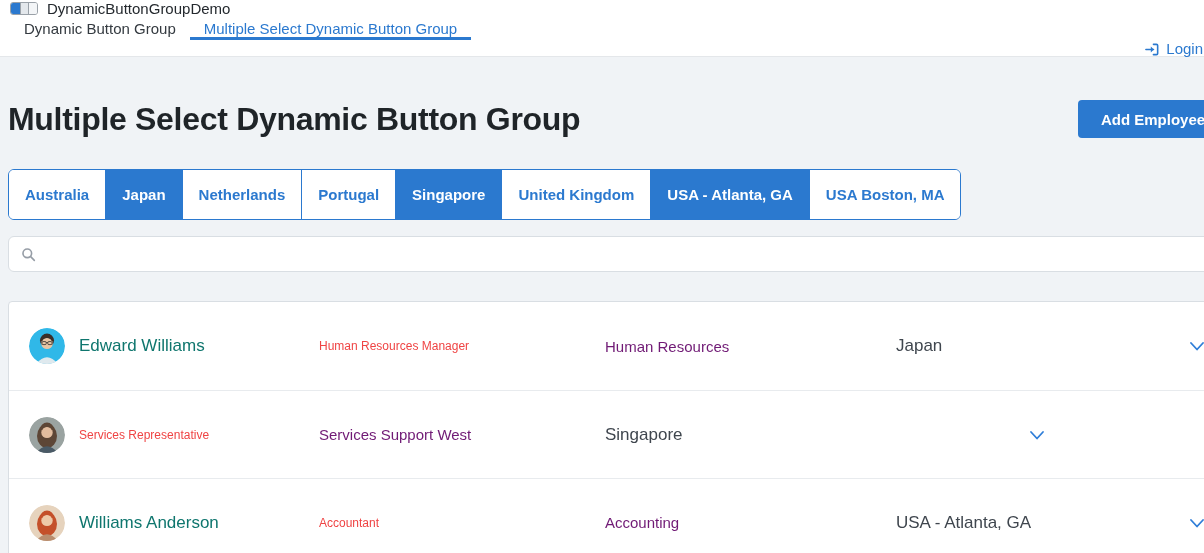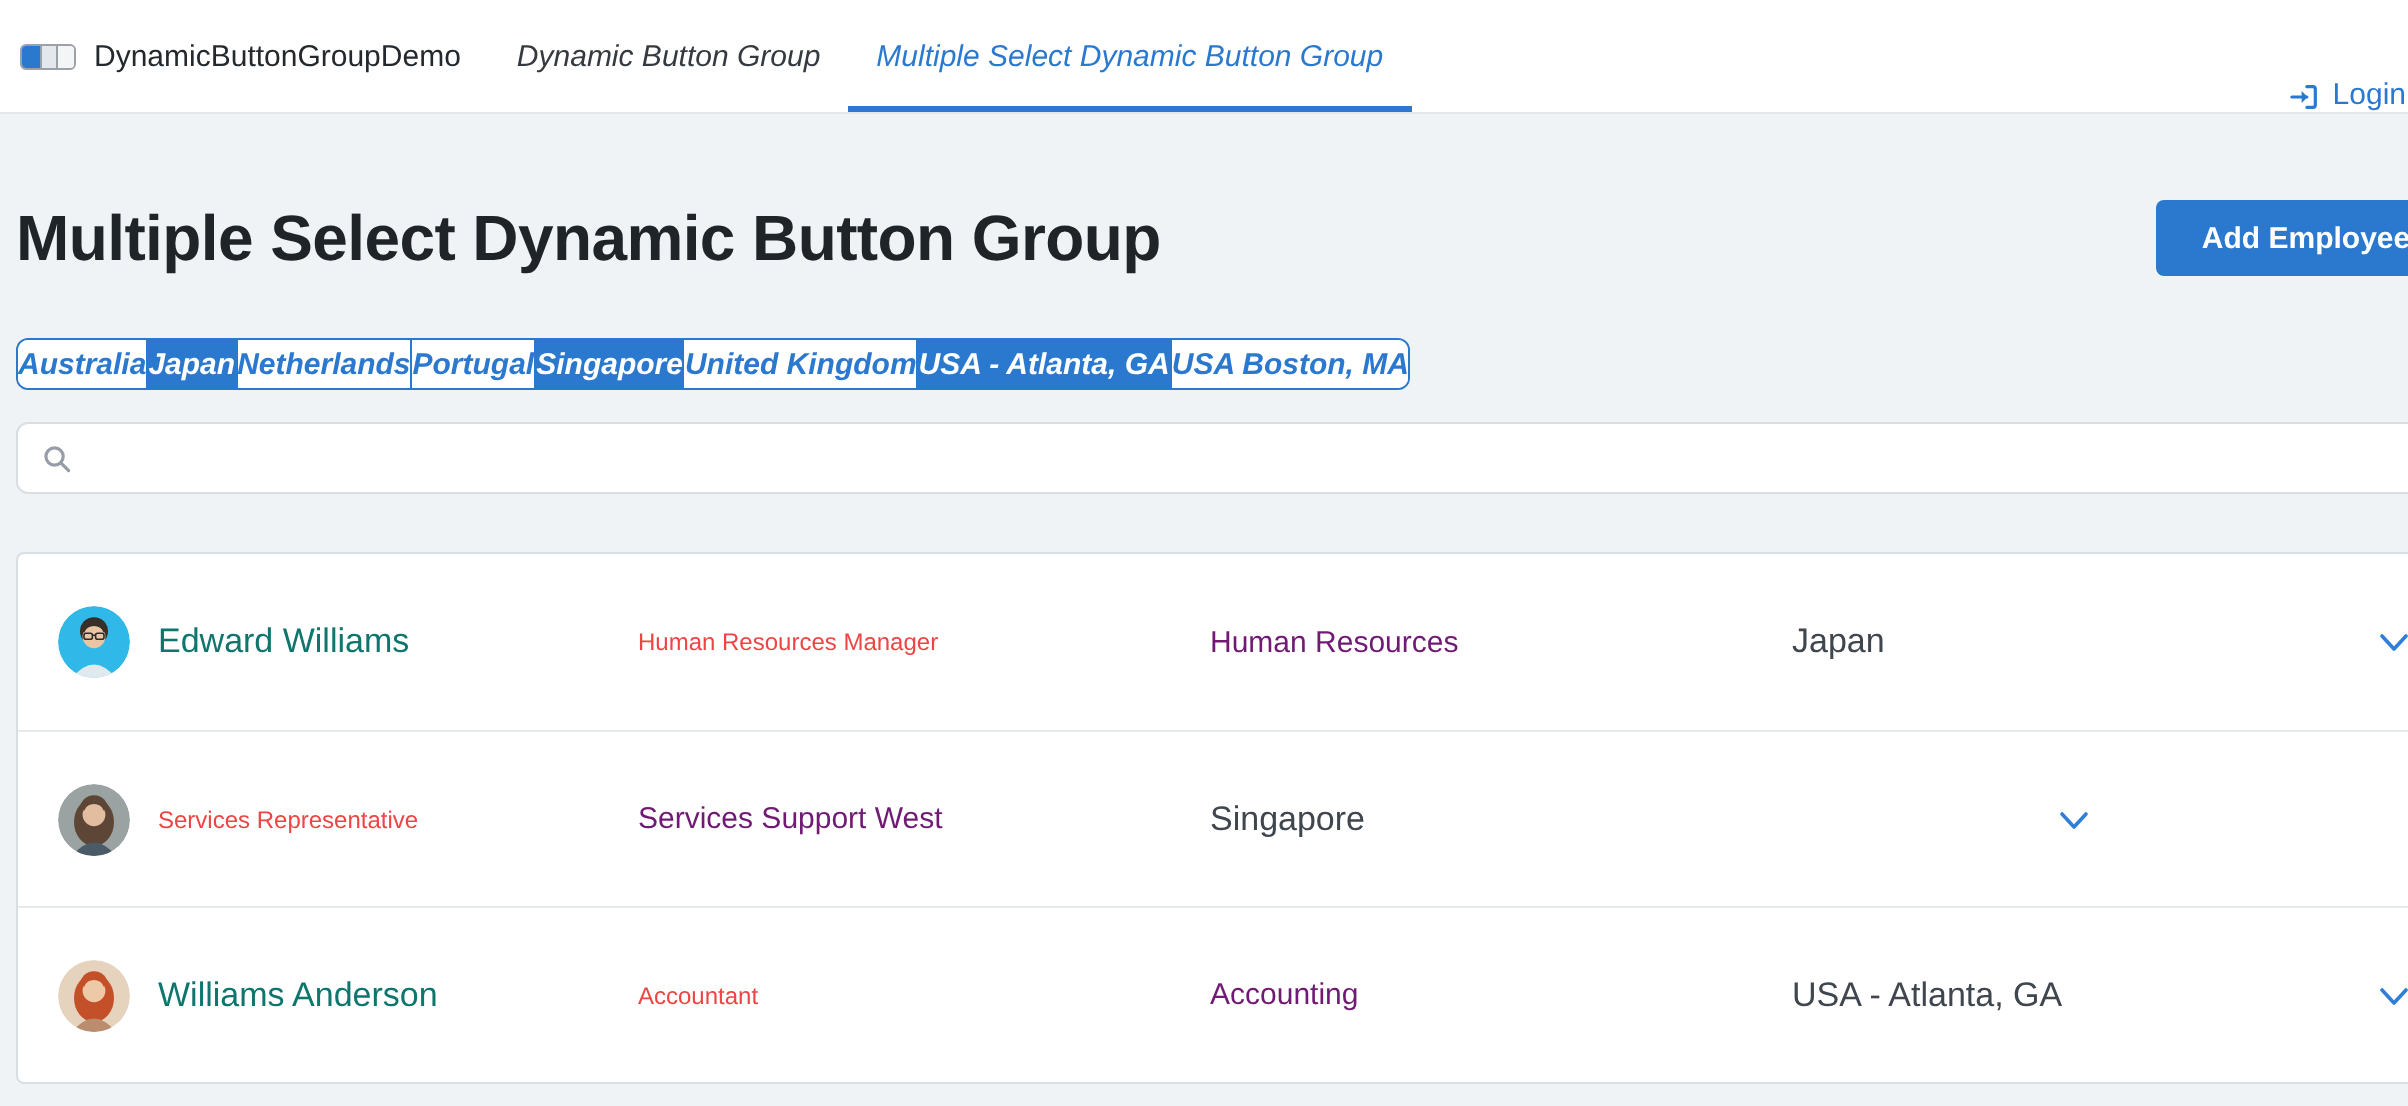--- a/index.html
+++ b/index.html
@@ -6,55 +6,55 @@
   html, body { margin:0; padding:0; }
   body {
     width:1204px; height:553px; overflow:hidden;
     font-family:"Liberation Sans", sans-serif;
     background:#f0f3f6;
   }
 
   
   nav {
     height:57px; background:#ffffff; border-bottom:1px solid #e4e7ea;
-    display:flex; align-items:stretch; padding-left:10px; width:1204px;
+    display:flex; align-items:stretch; padding-left:10px; width:1204px;flex-direction:column;
   }
   .brand { display:flex; align-items:center; gap:9px; margin-right:14px;
            font-size:15px; color:#24292e; text-decoration:none; }
   .brand-icon { width:28px; height:13px; border:1px solid #9aa1a8; border-radius:3px;
                 display:flex; overflow:hidden; background:#fff; }
   .brand-icon i { display:block; }
   .brand-icon i:nth-child(1){ background:#2b79cf; flex:1.1; }
   .brand-icon i:nth-child(2){ background:#e4e8ec; flex:1; border-left:1px solid #9aa1a8; border-right:1px solid #9aa1a8; }
   .brand-icon i:nth-child(3){ background:#f3f5f7; flex:1; }
   .nav-links { display:flex; height:100%; }
   .nav-link { display:flex; align-items:center; padding:0 14px; font-size:15px;
               color:#343a40; text-decoration:none; border-bottom:3px solid transparent;
-              border-top:3px solid transparent;font-style:italic; }
+              border-top:3px solid transparent; }
   .nav-link.active { color:#2b79cf; border-bottom-color:#2b79cf; }
   .login { margin-left:auto; display:flex; align-items:flex-end; gap:6px;
            color:#2b79cf; font-size:15px; text-decoration:none; padding-right:1px; }
 
   
   main { padding:0 8px; }
   .page-header { display:flex; align-items:center; justify-content:space-between;
                  margin-top:42px; width:1220px; height:40px; }
   h1 { margin:0; font-size:32px; line-height:40px; font-weight:700;
        color:#1f2428; letter-spacing:-0.3px; white-space:nowrap; }
   .add-btn { width:150px; height:38px; background:#2b79cf; color:#fff;
              font-family:inherit; font-weight:700; font-size:15px;
              border:none; border-radius:4px; cursor:pointer; flex:none; }
 
   .filter-row { margin-top:30px; }
   .select-bar { display:inline-flex; border:1px solid #2b79cf; border-radius:6px;
                 overflow:hidden; background:#ffffff; }
-  .sel-btn { height:24px; padding:0 0; display:flex; align-items:center;
+  .sel-btn { height:49px; padding:0 16px; display:flex; align-items:center;
              font-family:inherit; font-size:15px; font-weight:600; color:#2b79cf;
              background:#fff; border:none; border-left:1px solid #2b79cf; cursor:pointer;
-             white-space:nowrap;font-style:italic; }
+             white-space:nowrap; }
   .sel-btn:first-child { border-left:none; }
   .sel-btn.selected { background:#2b79cf; color:#ffffff; font-weight:700; }
 
   .search-box { margin-top:16px; width:1220px; height:36px; background:#fff;
                 border:1px solid #d9dee3; border-radius:6px;
                 display:flex; align-items:center; padding:0 12px; gap:9px; }
   .search-box input { border:none; outline:none; flex:1; height:100%;
                       font-family:inherit; font-size:15px; background:transparent; color:#343a40; }
 
   .card { margin-top:29px; width:1220px; background:#ffffff;

